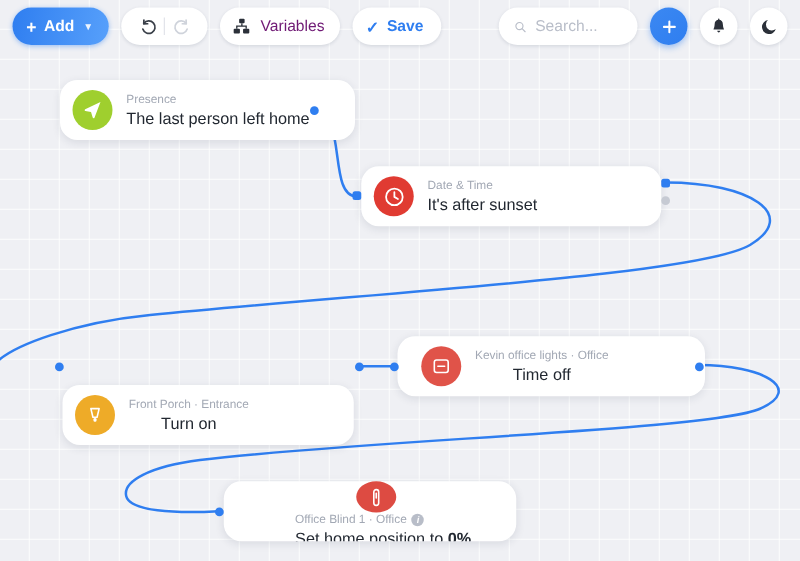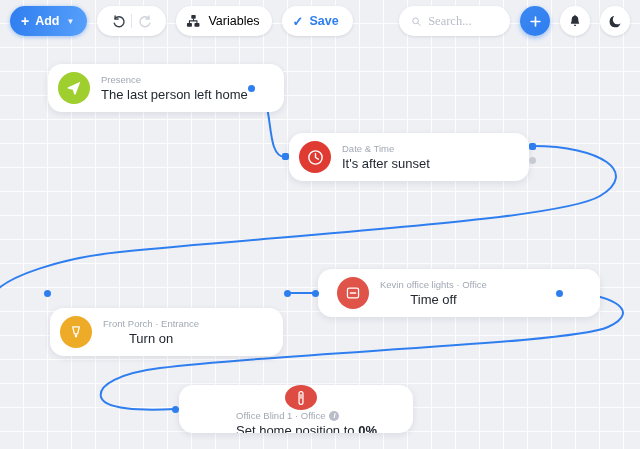--- a/index.html
+++ b/index.html
@@ -75,41 +75,41 @@
   #add-button .caret { font-size: 8px; opacity: .9; margin-left: 1px; }
 
   #history-group { padding: 0 8px; gap: 0; }
   .hist-ico {
     width: 26px; height: 28px;
     display: flex; align-items: center; justify-content: center;
     cursor: pointer;
   }
   .hist-sep { width: 1px; height: 14px; background: #e2e4ea; }
 
-  #variables-button { padding: 0 12px 0 10px; gap: 7px; font-size: 12.5px; color: #000000; }
+  #variables-button { padding: 0 12px 0 10px; gap: 7px; font-size: 12.5px; color: #701a75; }
   #save-button { padding: 0 14px 0 11px; gap: 6px; font-size: 12.5px; color: #2f7ef0; font-weight: bold; }
   #save-button .check { color: #2f7ef0; font-size: 13px; font-weight: bold; }
 
   #search-box {
     flex: 1;
     max-width: 132px;
     height: 30px;
     border-radius: 15px;
     background: #fff;
     box-shadow: 0 1px 3px rgba(25,35,70,0.13);
     display: flex;
     align-items: center;
     gap: 7px;
     padding: 0 12px;
     margin-left: 36px;
     cursor: text;
   }
   #search-input {
     border: none; outline: none;
-    font-family: Liberation Serif, serif;
+    font-family: Liberation Sans, sans-serif;
     font-size: 12.5px;
     color: #394049;
     background: transparent;
     width: 100%;
   }
   #search-input::placeholder { color: #b9bec9; }
 
   .round-btn {
     width: 30px; height: 30px; min-width: 30px;
     border-radius: 50%;
@@ -324,21 +324,21 @@
       <span>Front Porch · Entrance</span>
     </div>
     <div class="node-title">
       <span>Turn on</span>
     </div>
   </div>
 </div>
 <div class="port round" style="left:44px; top:290px;"></div>
 <div class="port round" style="left:284px; top:290px;"></div>
 
-<div class="node" style="left:318px; top:269px; width:282px;padding-left:19px;">
+<div class="node" style="left:318px; top:269px; width:246px;padding-left:19px;">
   <div class="node-icon" style="background:#e05349;">
     <svg width="18" height="18" viewBox="0 0 24 24">
       <rect x="4.6" y="5.4" width="14.8" height="13.2" rx="2.4" fill="none" stroke="#ffffff" stroke-width="1.7"></rect>
       <path d="M8.4 12 L15.6 12" stroke="#ffffff" stroke-width="1.7" stroke-linecap="round"></path>
     </svg>
   </div>
   <div class="node-text">
     <div class="node-sub">
       <span>Kevin office lights · Office</span>
     </div>

